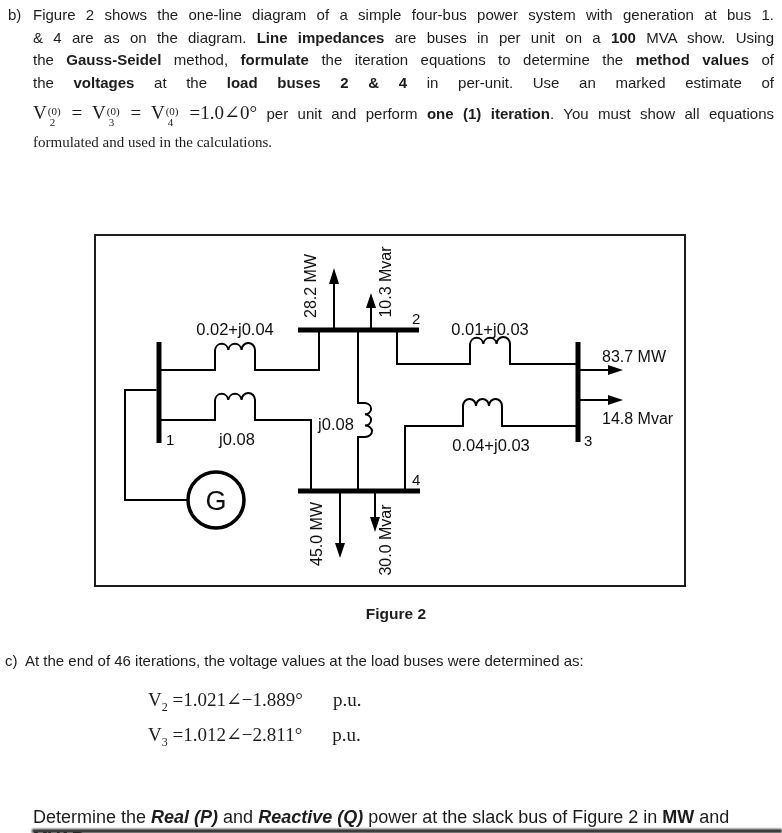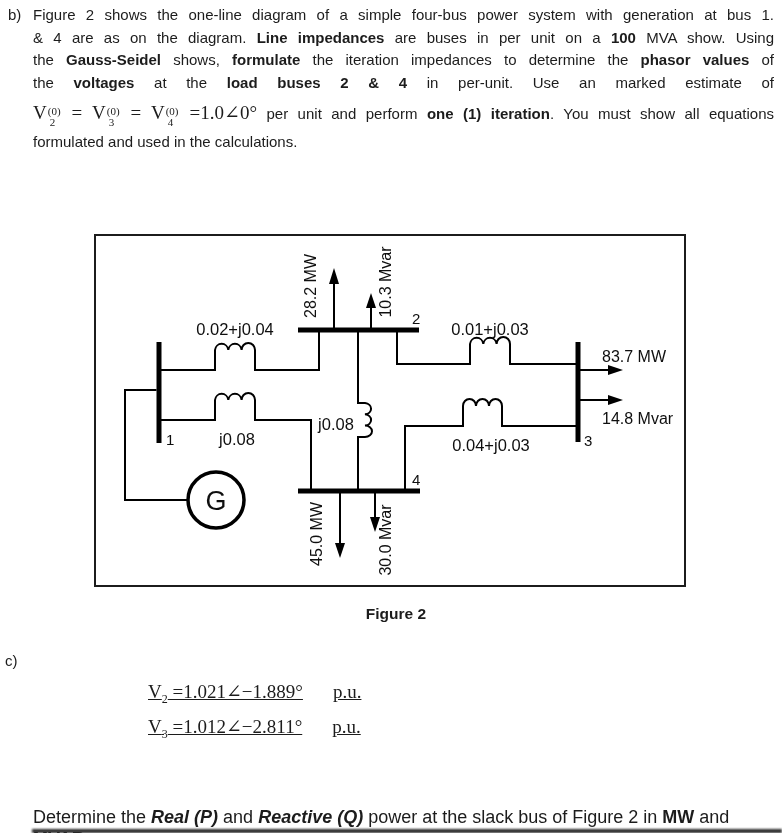--- a/index.html
+++ b/index.html
@@ -7,51 +7,51 @@
     width:782px;height:833px;position:relative;background:#ffffff;
     font-family:"Liberation Sans","DejaVu Sans",sans-serif;
     color:#1c1c1c;overflow:hidden;
   }
   .abs{position:absolute;}
   
   .section-b{left:33px;top:4px;width:741px;font-size:15px;line-height:22.6px;}
   .hang-label{position:absolute;left:-25px;top:0;}
   .bline{text-align:justify;text-align-last:justify;height:22.6px;white-space:nowrap;}
   .bline.mathline{height:37px;line-height:37px;}
-  .bline.nojust{text-align:center;text-align-last:left;}
+  .bline.nojust{text-align:center;text-align-last:left;font-family:Liberation Serif, serif;}
   .seg-b{font-weight:700;}
   .seg-bi{font-weight:700;font-style:italic;}
   .seg-math{font-family:"Liberation Serif","DejaVu Serif",serif;font-size:19px;}
   .seg-stack{display:inline-block;font-family:"Liberation Serif","DejaVu Serif",serif;
     font-size:11px;line-height:1.05;vertical-align:-7px;margin:0 1px;}
   .seg-stack .sp{display:block;}
   .seg-stack .sb{display:block;padding-left:2px;}
   
   .fig-svg{left:94px;top:234px;}
   .fig-caption{left:0;top:605px;width:792px;text-align:center;font-weight:700;font-size:15.5px;}
   
   .section-c{left:25px;top:650px;font-size:15px;line-height:22px;}
   .section-c .hang-label{left:-20px;}
   .equations{left:148px;top:678px;font-family:"Liberation Serif","DejaVu Serif",serif;font-size:19px;}
-  .eq-row{height:35px;line-height:28px;text-decoration:underline;}
+  .eq-row{height:35px;line-height:43px;}
   .seg-msub{font-size:12px;vertical-align:-5px;}
   .eq-pu{margin-left:30px;}
   
   .closing{left:33px;top:806px;width:741px;font-size:18px;line-height:22px;}
   .cutoff-band{left:32px;top:829px;width:750px;height:4px;background:#2b2b2b;filter:blur(1px);}
   svg text{font-family:"Liberation Sans","DejaVu Sans",sans-serif;fill:#0f0f0f;}
 </style>
 </head>
 <body>
 
 <div class="abs section-b">
   <span class="hang-label">b)</span>
   <div class="bline"><span>Figure 2 shows the one-line diagram of a simple four-bus power system with generation at bus 1.</span></div>
   <div class="bline"><span>&amp; 4 are as on the diagram. </span><span class="seg-b">Line impedances</span><span> are buses in per unit on a </span><span class="seg-b">100</span><span> MVA show. Using</span></div>
-  <div class="bline"><span>the </span><span class="seg-b">Gauss-Seidel</span><span> shows, </span><span class="seg-b">formulate</span><span> the iteration impedances to determine the </span><span class="seg-b">phasor values</span><span> of</span></div>
+  <div class="bline"><span>the </span><span class="seg-b">Gauss-Seidel</span><span> method, </span><span class="seg-b">formulate</span><span> the iteration equations to determine the </span><span class="seg-b">method values</span><span> of</span></div>
   <div class="bline"><span>the </span><span class="seg-b">voltages</span><span> at the </span><span class="seg-b">load buses 2 &amp; 4</span><span> in per-unit. Use an marked estimate of</span></div>
   <div class="bline mathline"><span class="seg-math">V</span><span class="seg-stack"><span class="sp">(0)</span><span class="sb">2</span></span><span class="seg-math"> = V</span><span class="seg-stack"><span class="sp">(0)</span><span class="sb">3</span></span><span class="seg-math"> = V</span><span class="seg-stack"><span class="sp">(0)</span><span class="sb">4</span></span><span class="seg-math"> =1.0∠0°</span><span> per unit and perform </span><span class="seg-b">one (1) iteration</span><span>. You must show all equations</span></div>
   <div class="bline nojust"><span>formulated and used in the calculations.</span></div>
 </div>
 
 <svg class="abs fig-svg" width="592" height="353" viewBox="0 0 592 353">
 
   <rect x="1" y="1" width="590" height="351" fill="none" stroke="#1c1c1c" stroke-width="2"></rect>
 
   <line x1="65" y1="108" x2="65" y2="209" stroke="#000" stroke-width="5"></line>
@@ -103,20 +103,21 @@
   <text x="72" y="211" font-size="15">1</text>
   <text x="318" y="90" font-size="15">2</text>
   <text x="490" y="212" font-size="15">3</text>
   <text x="318" y="251" font-size="15">4</text>
 </svg>
 
 <div class="abs fig-caption">Figure 2</div>
 
 <div class="abs section-c">
   <span class="hang-label">c)</span>
+  <span>At the end of 46 iterations, the voltage values at the load buses were determined as:</span>
 </div>
 
 <div class="abs equations">
   <div class="eq-row">
     <span><span class="seg-math">V</span><span class="seg-msub">2</span><span class="seg-math"> =1.021∠−1.889°</span></span><span class="eq-pu">p.u.</span>
   </div>
   <div class="eq-row">
     <span><span class="seg-math">V</span><span class="seg-msub">3</span><span class="seg-math"> =1.012∠−2.811°</span></span><span class="eq-pu">p.u.</span>
   </div>
 </div>

